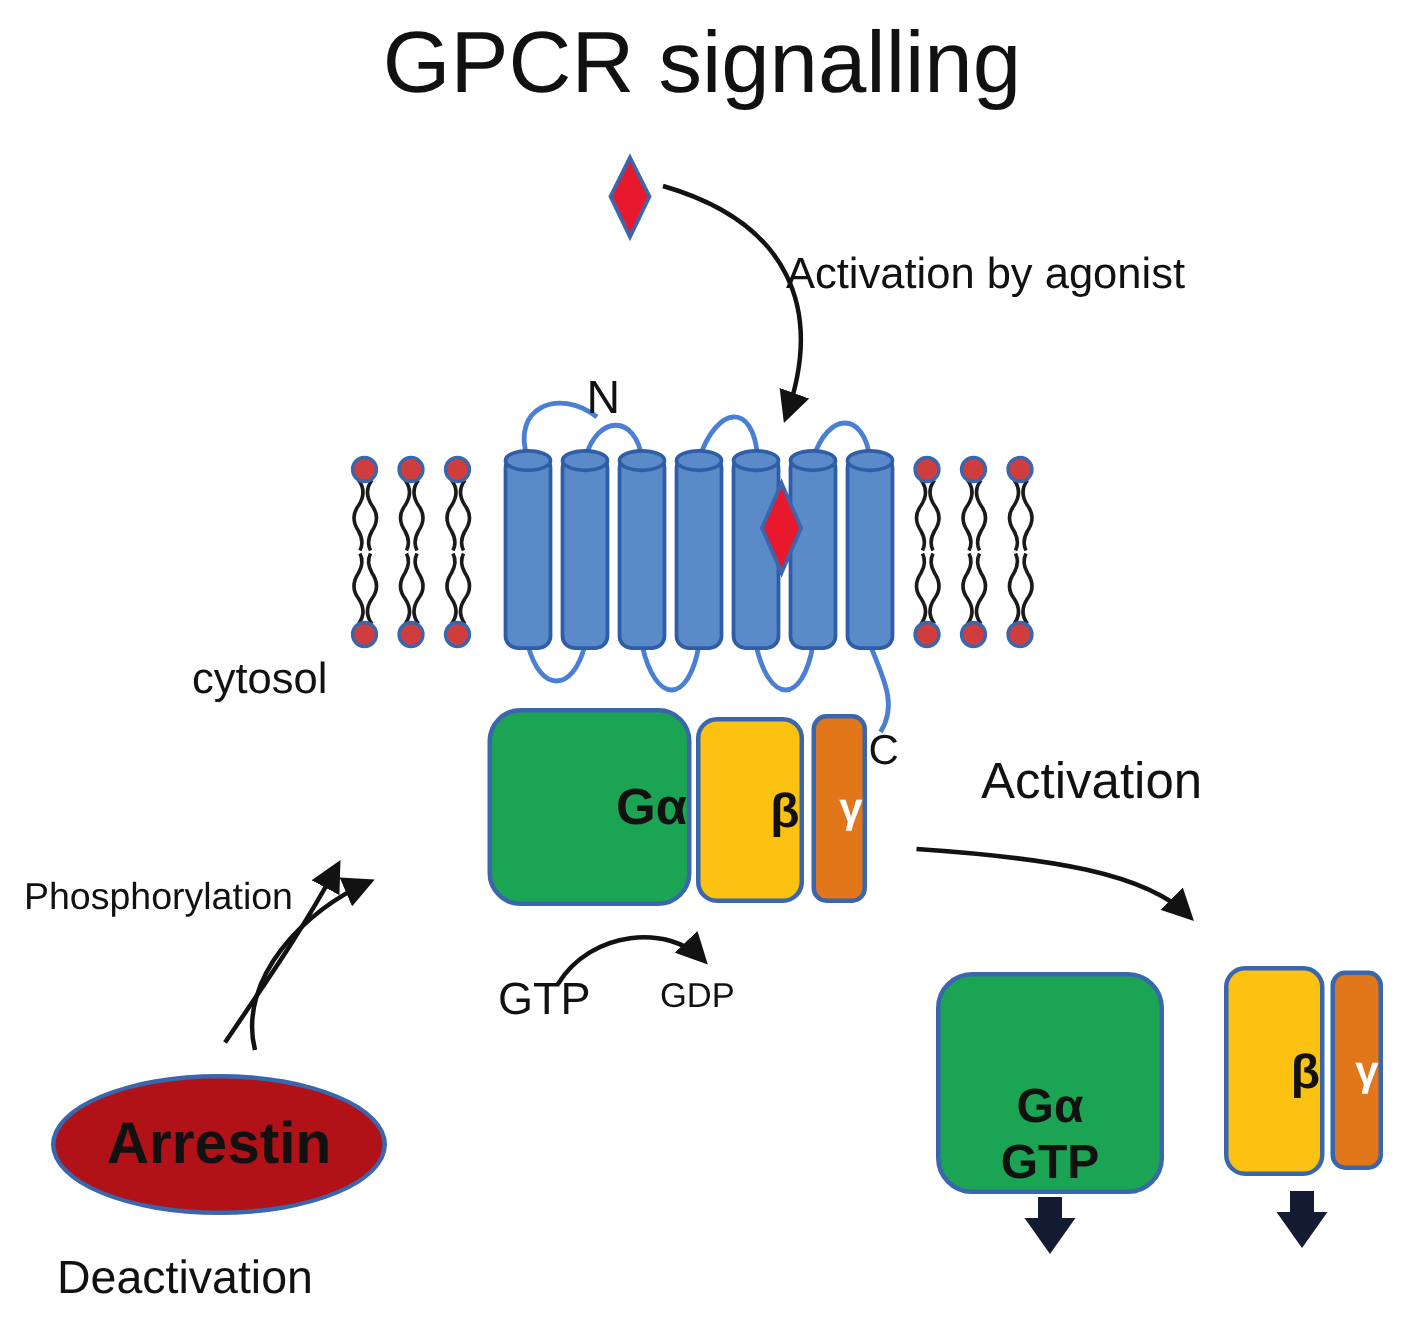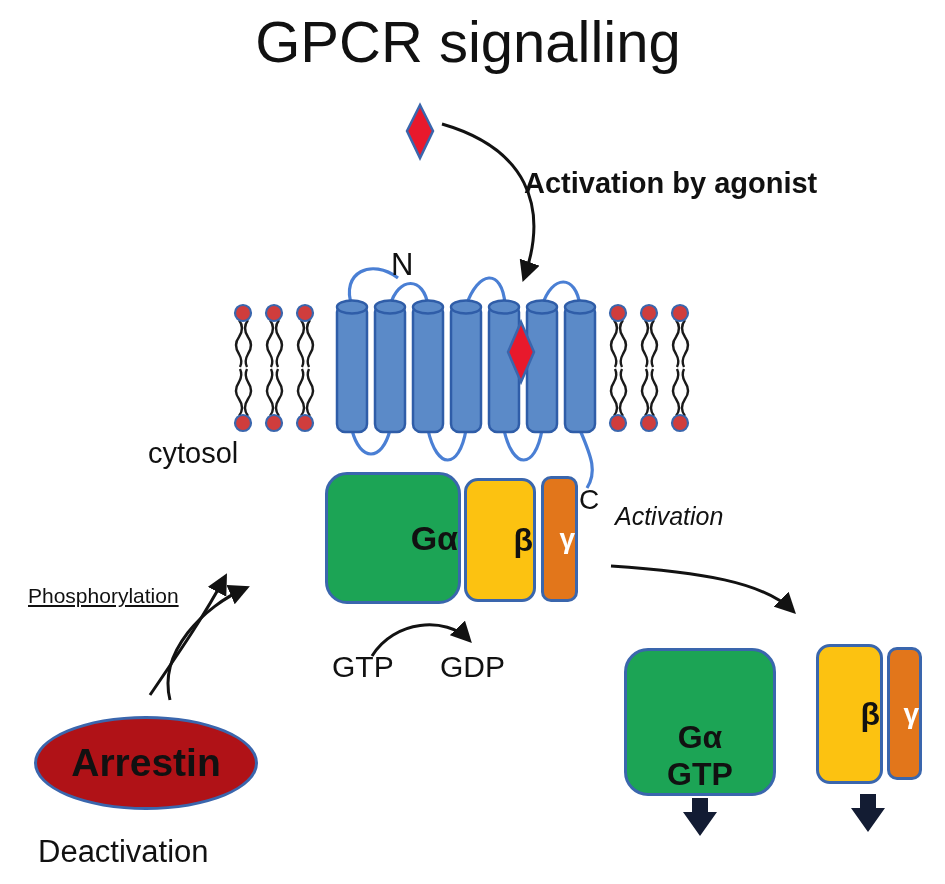--- a/index.html
+++ b/index.html
@@ -95,28 +95,28 @@
     <path class="karrow" marker-end="url(#arrow)" d="M 611 566 C 700 572, 764 582, 793 611"></path>
     <path class="karrow" marker-end="url(#arrow)" d="M 372 656 C 394 620, 446 616, 469 640"></path>
     <path class="karrow" marker-end="url(#arrow)" d="M 150 695 C 182 648, 204 616, 225 577"></path>
     <path class="karrow" marker-end="url(#arrow)" d="M 170 700 C 158 652, 204 606, 246 588"></path>
 
     <polygon class="fatarrow" transform="translate(700,798)" points="-8,0 8,0 8,14 17,14 0,38 -17,14 -8,14"></polygon>
     <polygon class="fatarrow" transform="translate(868,794)" points="-8,0 8,0 8,14 17,14 0,38 -17,14 -8,14"></polygon>
   </svg>
 
   <div class="title">GPCR signalling</div>
-  <div class="lbl" style="left:524px; top:167px; font-size:29px;font-weight:bold;">Activation by agonist</div>
+  <div class="lbl" style="left:524px; top:167px; font-size:29px;">Activation by agonist</div>
   <div class="lbl" style="left:391px; top:247px; font-size:31px;">N</div>
-  <div class="lbl" style="left:148px; top:437px; font-size:29px;">cytosol</div>
+  <div class="lbl" style="left:128px; top:437px; font-size:29px;">cytosol</div>
   <div class="lbl" style="left:579px; top:484px; font-size:28px;">C</div>
-  <div class="lbl" style="left:615px; top:502px; font-size:25px;font-style:italic;">Activation</div>
+  <div class="lbl" style="left:654px; top:502px; font-size:34px;">Activation</div>
   <div class="lbl" style="left:332px; top:650px; font-size:30px;">GTP</div>
-  <div class="lbl" style="left:440px; top:650px; font-size:30px;">GDP</div>
-  <div class="lbl" style="left:28px; top:584px; font-size:21px;text-decoration:underline;">Phosphorylation</div>
+  <div class="lbl" style="left:440px; top:650px; font-size:23px;">GDP</div>
+  <div class="lbl" style="left:16px; top:584px; font-size:25px;">Phosphorylation</div>
   <div class="lbl" style="left:38px; top:834px; font-size:31px;">Deactivation</div>
 
   <div class="subunit alpha" style="left:325px; top:472px; width:136px; height:132px;">
     <span>Gα</span>
   </div>
   <div class="subunit beta" style="left:464px; top:478px; width:72px; height:124px;">
     <span>β</span>
   </div>
   <div class="subunit gamma" style="left:541px; top:476px; width:37px; height:126px;">
     <span>γ</span>

